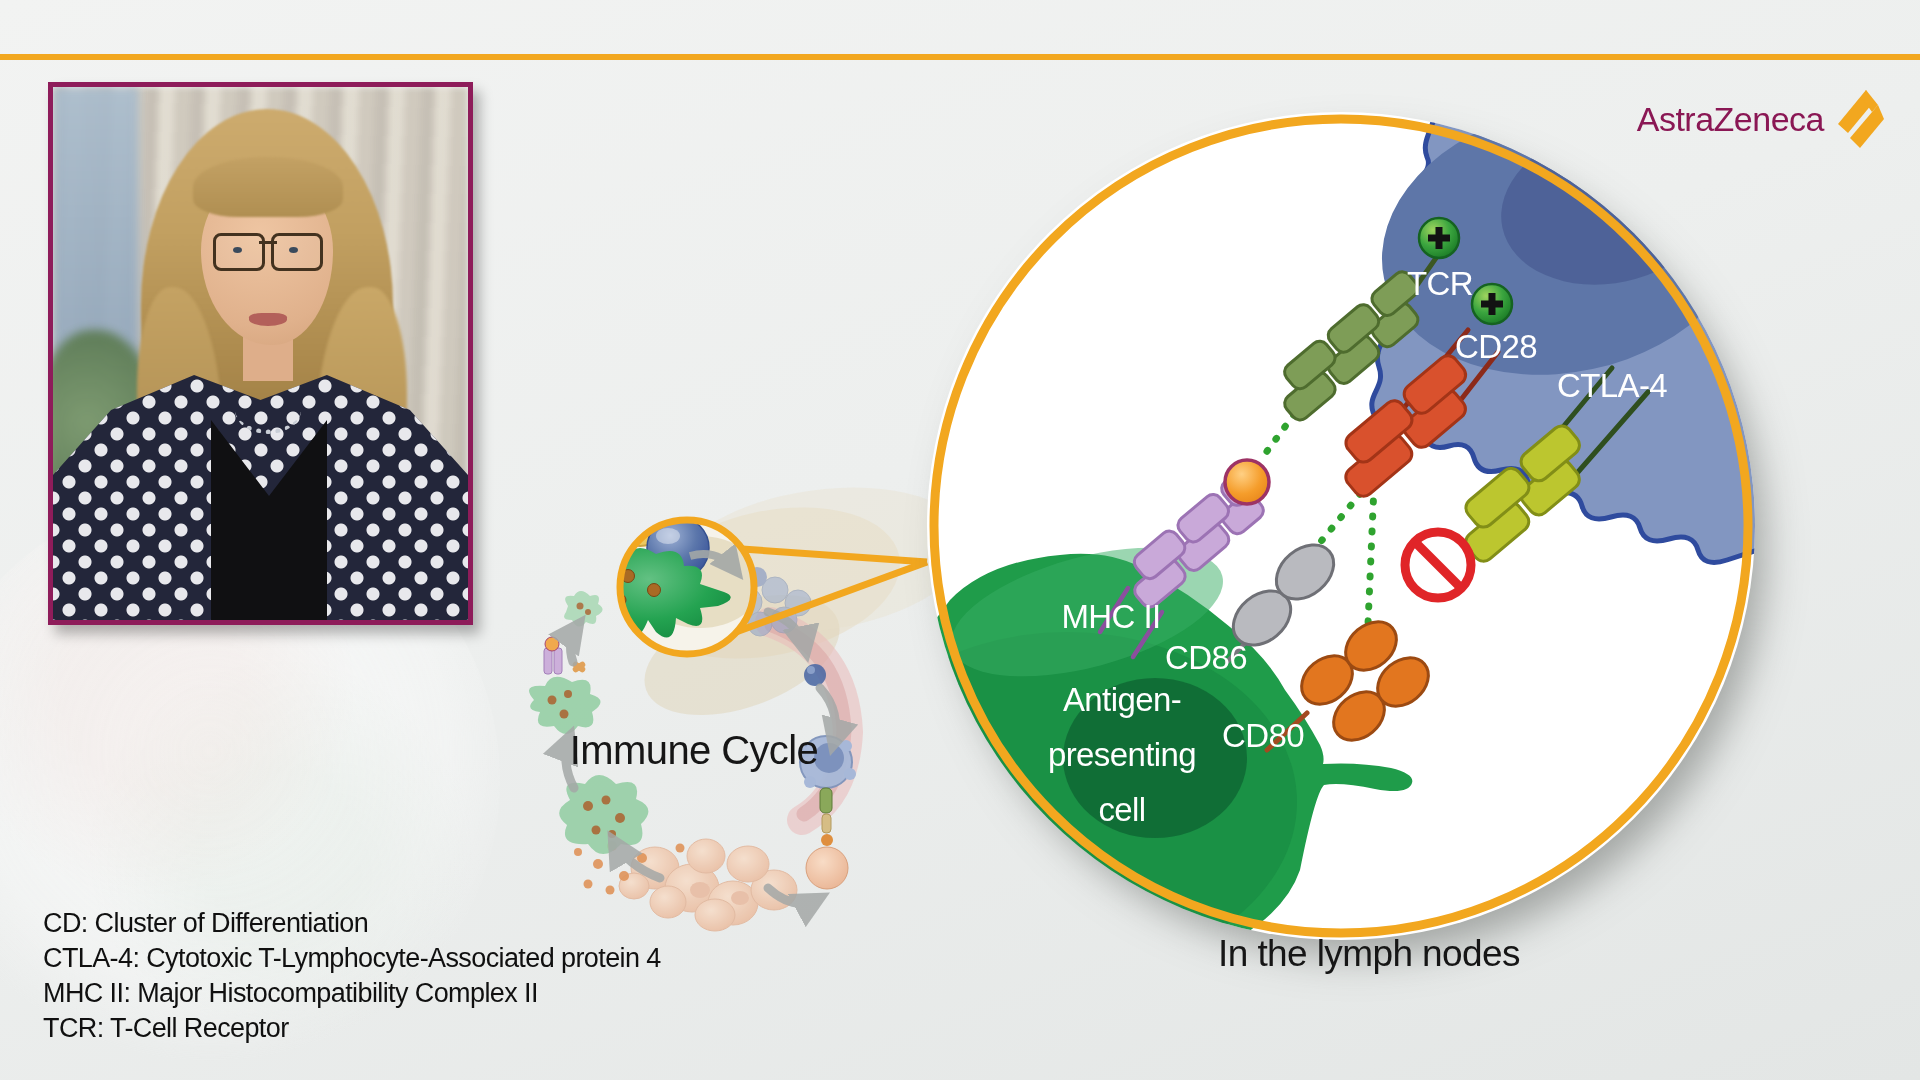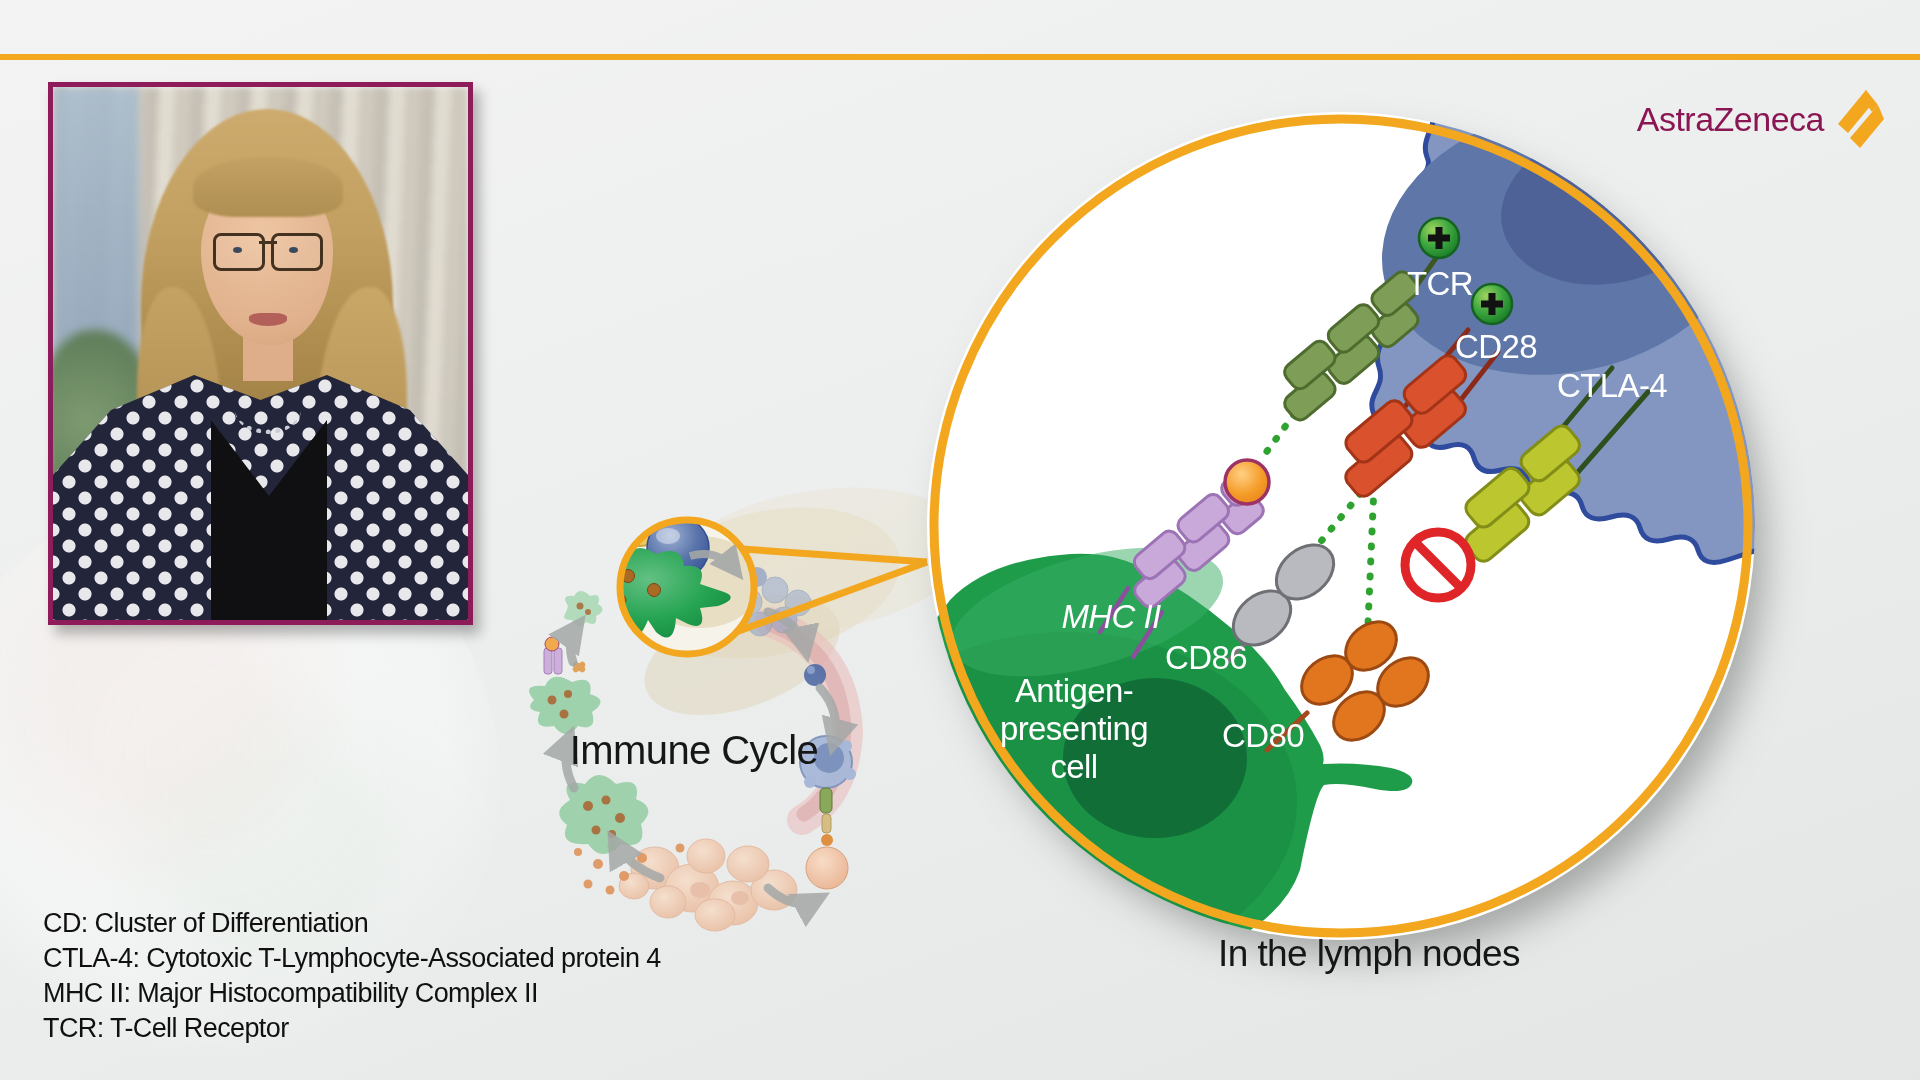--- a/index.html
+++ b/index.html
@@ -345,24 +345,24 @@
         <line x1="488" y1="430" x2="534" y2="476"></line>
       </g>
 
       <circle cx="414" cy="414" r="407" fill="none" stroke="#F2A71F" stroke-width="9"></circle>
     </svg>
   </div>
 
   <div class="lbl" style="left:1440px;top:264px;">TCR</div>
   <div class="lbl" style="left:1496px;top:327px;">CD28</div>
   <div class="lbl" style="left:1580px;top:366px;margin-left:32px;">CTLA-4</div>
-  <div class="lbl" style="left:1111px;top:597px;font-style:italic;">MHC II</div>
+  <div class="lbl" style="left:1111px;top:597px;">MHC II</div>
   <div class="lbl" style="left:1206px;top:638px;">CD86</div>
   <div class="lbl" style="left:1263px;top:716px;">CD80</div>
-  <div class="lbl" style="left:1074px;top:672px;line-height:38px;">Antigen-
+  <div class="lbl" style="left:1122px;top:672px;line-height:55px;">Antigen-
 presenting
 cell</div>
   <div class="lbl dark" style="left:1353px;top:934px;font-size:37px;margin-left:16px;">In the lymph nodes</div>
   <div class="lbl dark" style="left:694px;top:730px;font-size:40px;">Immune Cycle</div>
 
   <div class="legend">
     <div>CD: Cluster of Differentiation</div>
     <div>CTLA-4: Cytotoxic T-Lymphocyte-Associated protein 4</div>
     <div>MHC II: Major Histocompatibility Complex II</div>
     <div>TCR: T-Cell Receptor</div>

